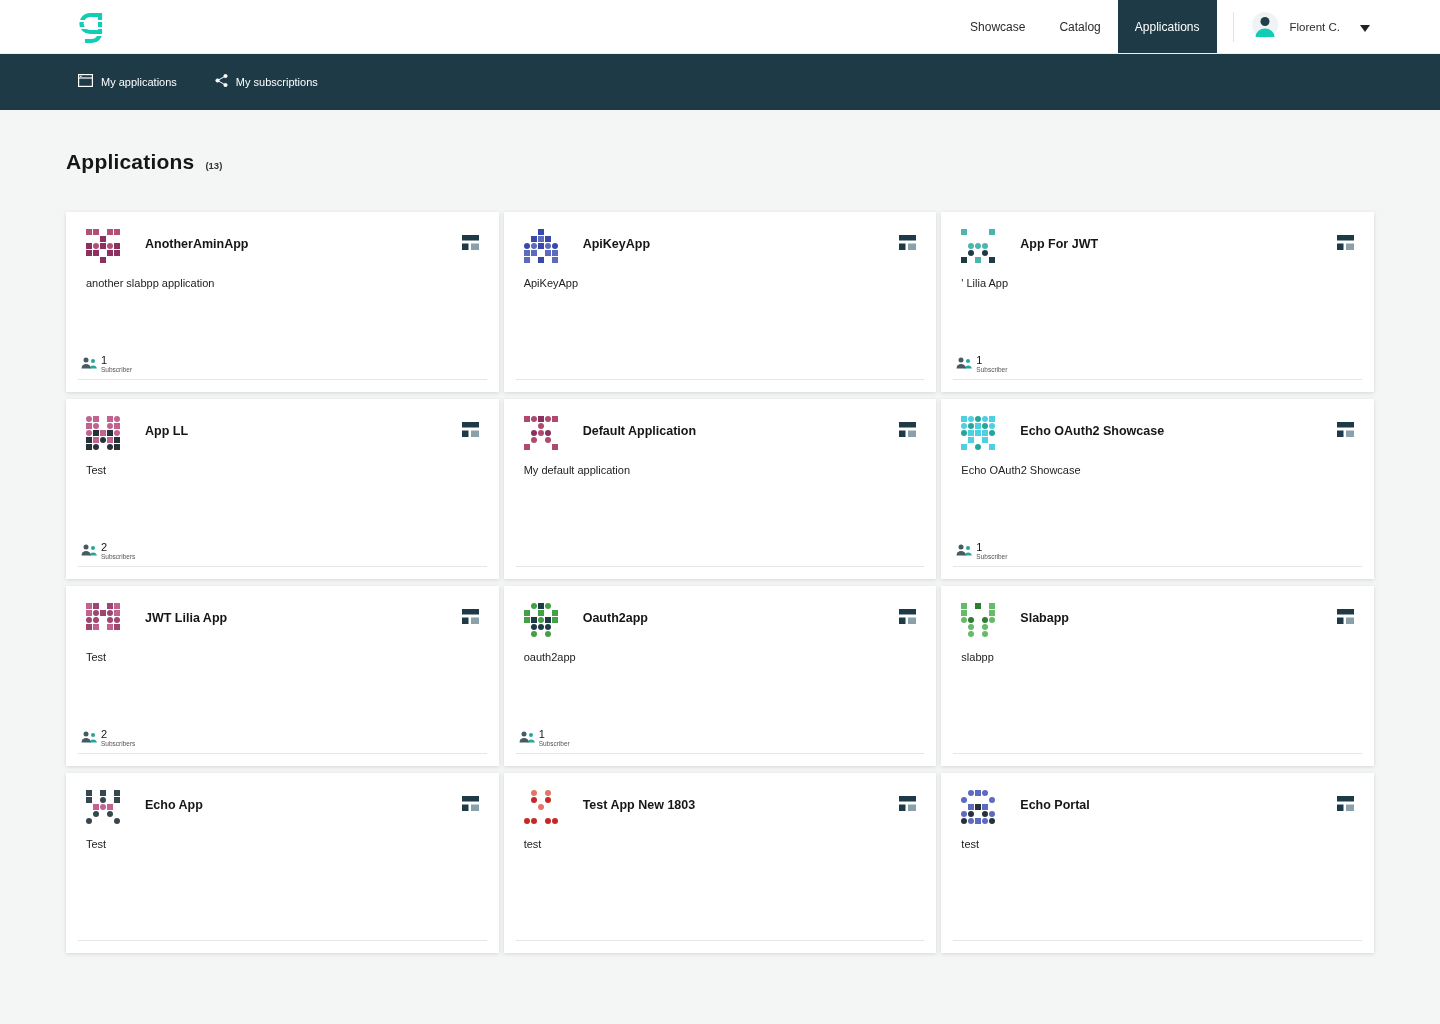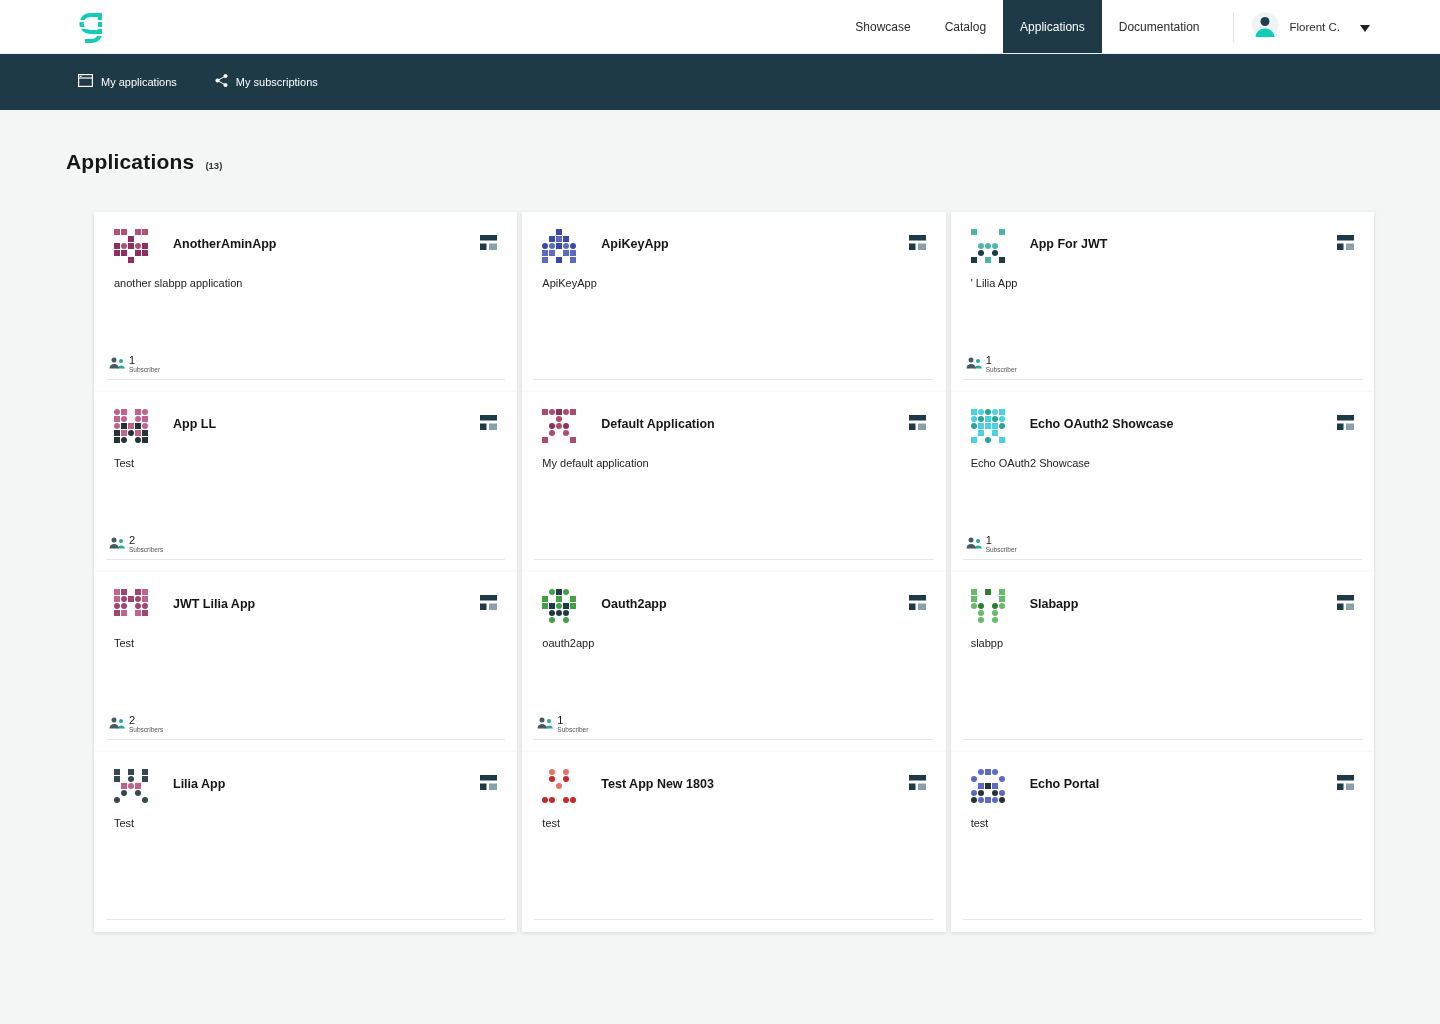--- a/index.html
+++ b/index.html
@@ -68,23 +68,22 @@
   }
 
   
   .page-head { padding: 40px 66px 26px; display: flex; align-items: baseline; }
   .page-title { font-size: 21px; font-weight: 700; letter-spacing: 0.2px; color: #161616; }
   .page-count { font-size: 9.5px; font-weight: 700; color: #333; margin-left: 11px; }
 
   .grid {
     display: grid;
     grid-template-columns: repeat(3, 1fr);
-    gap: 0 5px;
+    gap: 7px 5px;
     padding: 12px 66px 60px;
-    margin-left: 28px;
   }
   .card {
     position: relative;
     background: #ffffff;
     height: 180px;
     box-shadow: 0 1px 4px rgba(0,0,0,0.13);
     padding: 17px 20px;
     cursor: pointer;
   }
   .card-head { display: flex; align-items: flex-start; }
@@ -119,21 +118,20 @@
         <rect x="0" y="19" width="30" height="2" fill="#ffffff"></rect>
         <rect x="0" y="26" width="30" height="2" fill="#ffffff"></rect>
       </svg>
     </div>
   </div>
   <div class="header-right">
     <div class="nav">
       <a class="nav-item">Showcase</a>
       <a class="nav-item">Catalog</a>
       <a class="nav-item active">Applications</a>
-      <a class="nav-item">Documentation</a>
     </div>
     <div class="header-divider"></div>
     <div class="user-menu">
       <span>
         <svg width="26" height="26" viewBox="0 0 26 26">
           <circle cx="13" cy="13" r="13" fill="#eef3f5"></circle>
           <circle cx="13" cy="9.5" r="4.5" fill="#223e4a"></circle>
           <path d="M3.5 25 a9.5 8.5 0 0 1 19 0 z" fill="#12cdb6"></path>
         </svg>
       </span>
@@ -667,21 +665,21 @@
           <div style="background: rgb(55, 71, 79); border-radius: 50%;"></div>
           <div></div>
           <div style="background: rgb(55, 71, 79); border-radius: 50%;"></div>
           <div></div>
           <div style="background: rgb(55, 71, 79); border-radius: 50%;"></div>
           <div></div>
           <div></div>
           <div></div>
           <div style="background: rgb(55, 71, 79); border-radius: 50%;"></div>
         </div>
-      <div class="card-title">Lilia App</div>
+      <div class="card-title">Echo App</div>
       <div class="type-icon">
         <svg width="17" height="15" viewBox="0 0 17 15">
           <rect x="0" y="0" width="17" height="5.5" fill="#1d3a46"></rect>
           <rect x="0" y="8.5" width="6.5" height="6.5" fill="#1d3a46"></rect>
           <rect x="9" y="8.5" width="8" height="6.5" fill="#8aa0aa"></rect>
         </svg>
       </div>
     </div>
     <div class="card-desc">Test</div>
 

